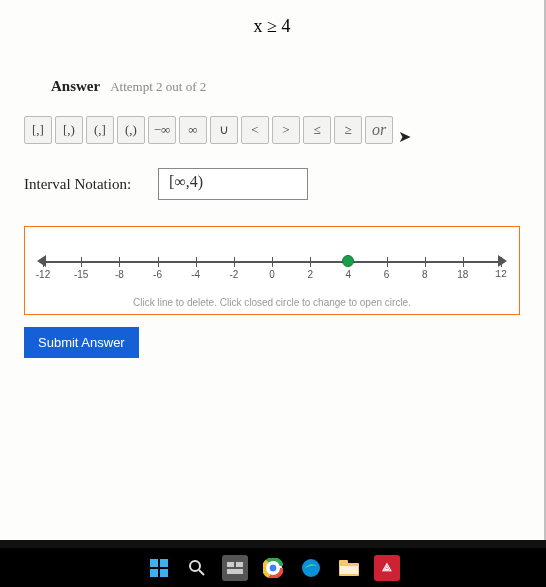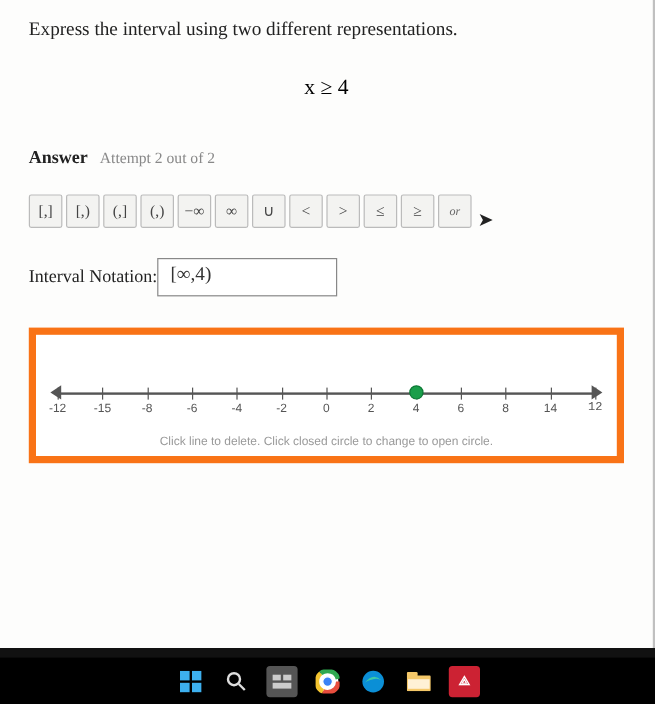--- a/index.html
+++ b/index.html
@@ -29,20 +29,21 @@
     margin-bottom: 40px;
     font-family: 'Times New Roman', serif;
   }
   .answer-row {
     margin-bottom: 18px;
   }
   .answer-label {
     font-weight: bold;
     font-size: 15px;
     color: #222;
+    margin-left: 27px;
   }
   .attempt {
     font-size: 13px;
     color: #888;
     margin-left: 6px;
   }
   .symbol-bar {
     display: flex;
     gap: 3px;
     margin-bottom: 22px;
@@ -59,33 +60,33 @@
     justify-content: center;
     font-size: 13px;
     color: #444;
     font-family: 'Times New Roman', serif;
     border-radius: 2px;
     cursor: pointer;
     padding: 0 4px;
   }
   .sym.or {
     font-style: italic;
-    font-size: 10px;
+    font-size: 16px;
     color:#666;
   }
   .cursor-arrow {
     font-size: 16px;
     color: #222;
     margin-left: 2px;
     margin-top: 14px;
   }
   .field-row {
     display: flex;
     align-items: center;
-    gap: 0;
+    gap: 27px;
     margin-bottom: 26px;
   }
   .field-label {
     font-size: 15px;
     color: #222;
   }
   .interval-input {
     border: 1px solid #888;
     background: #fff;
     height: 32px;
@@ -93,23 +94,23 @@
     padding: 4px 10px;
     font-family: 'Times New Roman', serif;
     font-size: 16px;
     color: #333;
   }
   .numline-label {
     font-size: 15px;
     margin-bottom: 10px;
   }
   .numline-box {
-    border: 6px solid #f97316;
+    border: 1px solid #f97316;
     background: #fff;
-    padding: 30px 10px 6px 10px;
+    padding: 16px 10px 6px 10px;
     margin-bottom: 12px;
   }
   .numline {
     position: relative;
     height: 26px;
     margin: 8px 8px 0 8px;
   }
   .axis {
     position: absolute;
     top: 10px;
@@ -185,21 +186,20 @@
     align-items: center;
     justify-content: center;
     font-size: 15px;
     color: #fff;
   }
 </style>
 </head>
 <body>
 
 <div class="page">
-  <div class="question">Express the interval using two different representations.</div>
 
   <div class="inequality">x ≥ 4</div>
 
   <div class="answer-row">
     <span class="answer-label">Answer</span>
     <span class="attempt">Attempt 2 out of 2</span>
   </div>
 
   <div class="symbol-bar">
     <div class="sym">[,]</div>
@@ -244,28 +244,29 @@
         <div class="tick-label" style="left: 50%;">0</div>
         <div class="tick" style="left: 58.3333%;"></div>
         <div class="tick-label" style="left: 58.3333%;">2</div>
         <div class="tick" style="left: 66.6667%;"></div>
         <div class="tick-label" style="left: 66.6667%;">4</div>
         <div class="tick" style="left: 75%;"></div>
         <div class="tick-label" style="left: 75%;">6</div>
         <div class="tick" style="left: 83.3333%;"></div>
         <div class="tick-label" style="left: 83.3333%;">8</div>
         <div class="tick" style="left: 91.6667%;"></div>
-        <div class="tick-label" style="left: 91.6667%;">14</div>
+        <div class="tick-label" style="left: 91.6667%;">18</div>
         <div class="tick" style="left: 100%;"></div>
         <div class="tick-label" style="left: 100%; font-family: Liberation Mono, monospace;">12</div>
         <div class="point" style="left: 66.6667%;"></div>
       </div>
     <div class="hint">Click line to delete. Click closed circle to change to open circle.</div>
   </div>
 
+  <button class="submit-btn">Submit Answer</button>
 </div>
 
 <div class="taskbar">
   <div class="tb-icon">
     <svg width="18" height="18" viewBox="0 0 18 18">
         <rect x="0" y="0" width="8" height="8" fill="#3db0ef"></rect>
         <rect x="10" y="0" width="8" height="8" fill="#3db0ef"></rect>
         <rect x="0" y="10" width="8" height="8" fill="#3db0ef"></rect>
         <rect x="10" y="10" width="8" height="8" fill="#3db0ef"></rect>
       </svg>

